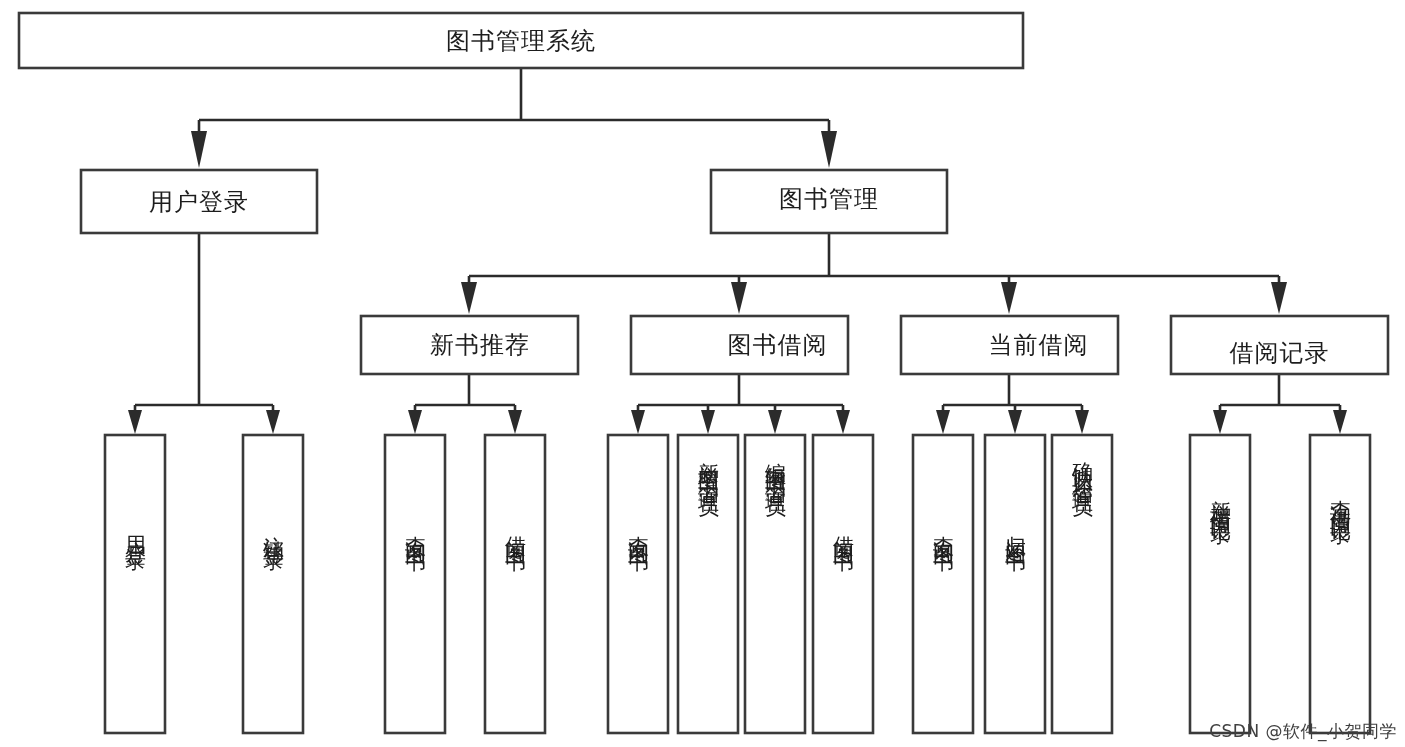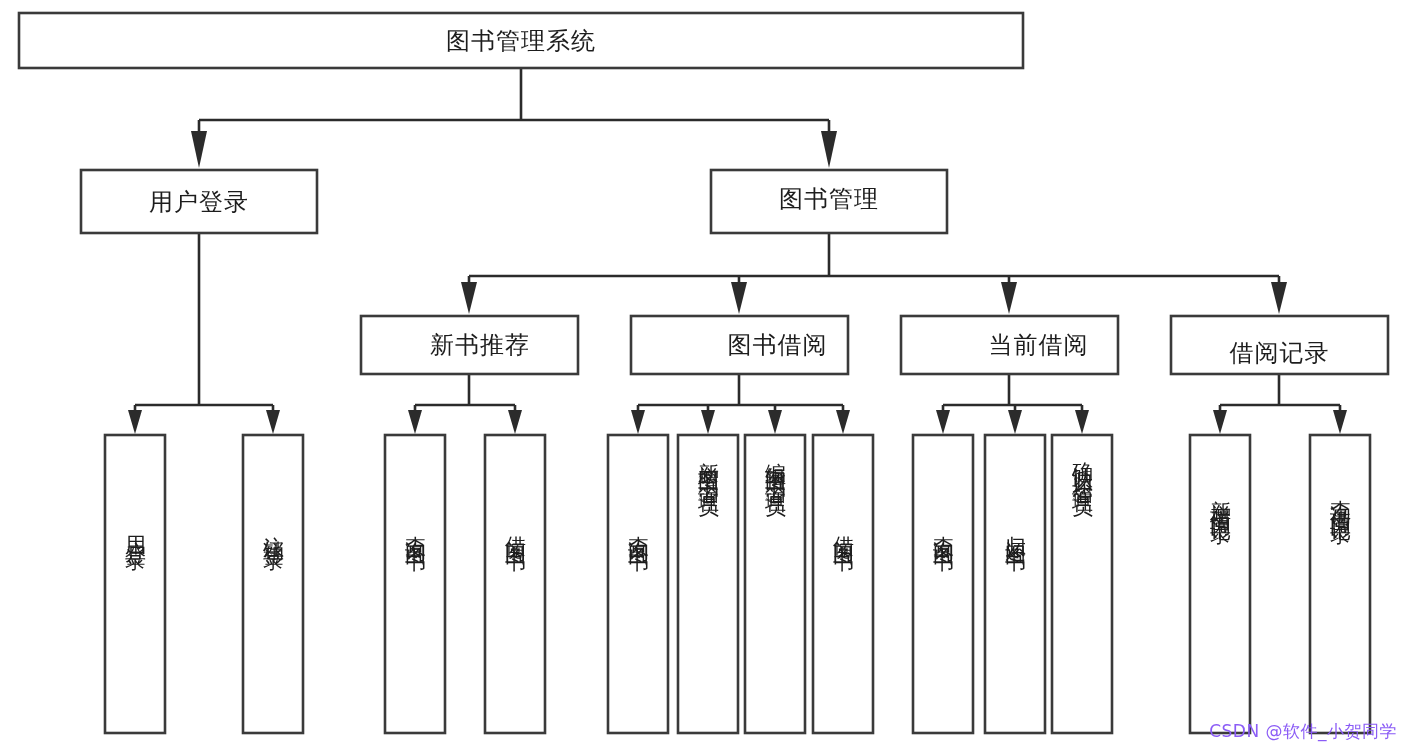--- a/index.html
+++ b/index.html
@@ -41,21 +41,21 @@
   .arrow-head {
     fill: #2b2b2b;
     stroke: none;
   }
   .watermark {
     position: absolute;
     right: 8px;
     bottom: 4px;
     font-family: "DejaVu Sans", "Liberation Sans", sans-serif;
     font-size: 17px;
-    color: #8b5cf6;
+    color: #404040;
     white-space: nowrap;
     letter-spacing: 0.5px;
     margin-top: 15px;
   }
   .vlabel-wrap {
     position: absolute;
     display: flex;
     align-items: flex-start;
     justify-content: center;
     pointer-events: none;

